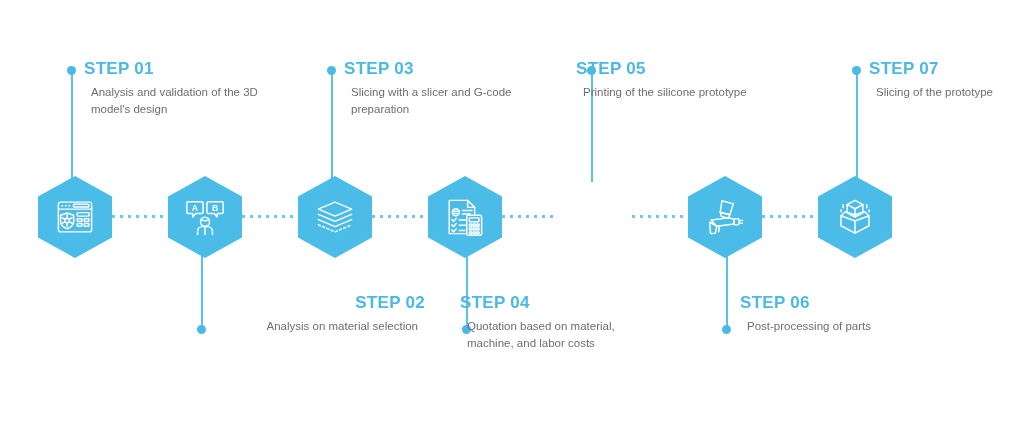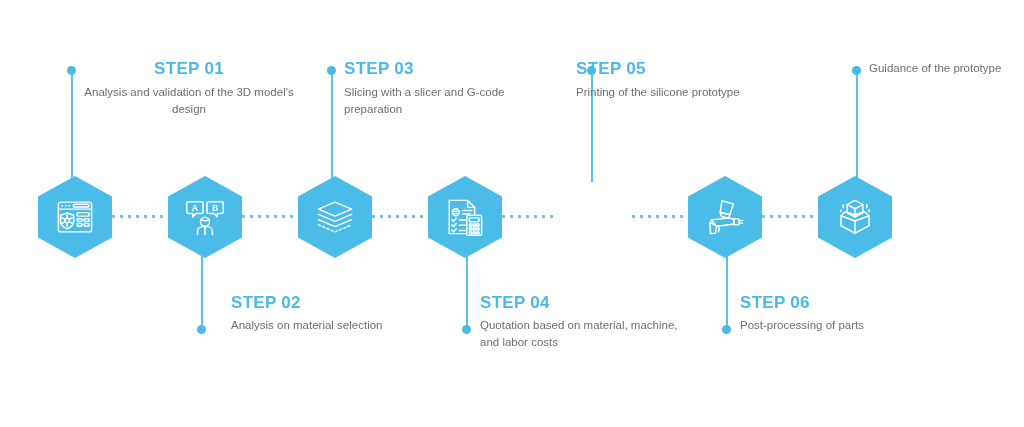--- a/index.html
+++ b/index.html
@@ -75,21 +75,21 @@
     font-weight: bold;
     color: #4ab9e4;
     letter-spacing: 0.3px;
     margin: 0 0 7px 0;
     line-height: 1;
   }
   .block-desc {
     font-size: 11.5px;
     color: #6d6e71;
     line-height: 1.45;
-    margin: 0;
+    margin: 7px;
   }
   .block.below .block-title { margin-bottom: 6px; }
 </style>
 </head>
 <body>
 
 <div id="infographic">
 
   <div class="rail" style="left:112px; width:52px;"></div>
   <div class="rail" style="left:242px; width:52px;"></div>
@@ -235,45 +235,46 @@
       <line x1="24" y1="28.5" x2="24" y2="42.5"></line>
       <polyline points="8,22.5 13,18 24,21.5"></polyline>
       <polyline points="40,22.5 35,18 24,21.5"></polyline>
       <line x1="10.5" y1="10" x2="10.5" y2="13.5"></line>
       <line x1="8" y1="16" x2="8" y2="18"></line>
       <line x1="37.5" y1="10" x2="37.5" y2="13.5"></line>
       <line x1="40" y1="16" x2="40" y2="18"></line>
     </svg>
   </div>
 
-  <div class="block above" style="left:84px; top:60px;text-align:center;">
+  <div class="block above" style="left:84px; top:60px;">
     <p class="block-title">STEP 01</p>
     <p class="block-desc">Analysis and validation of the 3D model's design</p>
   </div>
 
   <div class="block above" style="left:344px; top:60px;">
     <p class="block-title">STEP 03</p>
     <p class="block-desc">Slicing with a slicer and G-code preparation</p>
   </div>
 
   <div class="block above" style="left:576px; top:60px;">
     <p class="block-title">STEP 05</p>
     <p class="block-desc">Printing of the silicone prototype</p>
   </div>
 
   <div class="block above" style="left:869px; top:60px; width:140px;">
-    <p class="block-desc">Guidance of the prototype</p>
-  </div>
-
-  <div class="block below" style="left:231px; top:294px;">
+    <p class="block-title">STEP 07</p>
+    <p class="block-desc">Slicing of the prototype</p>
+  </div>
+
+  <div class="block below" style="left:215px; top:294px;text-align:right;">
     <p class="block-title">STEP 02</p>
     <p class="block-desc">Analysis on material selection</p>
   </div>
 
-  <div class="block below" style="left:480px; top:294px;">
+  <div class="block below" style="left:460px; top:294px;">
     <p class="block-title">STEP 04</p>
     <p class="block-desc">Quotation based on material, machine, and labor costs</p>
   </div>
 
   <div class="block below" style="left:740px; top:294px;">
     <p class="block-title">STEP 06</p>
     <p class="block-desc">Post-processing of parts</p>
   </div>
 
 </div>

